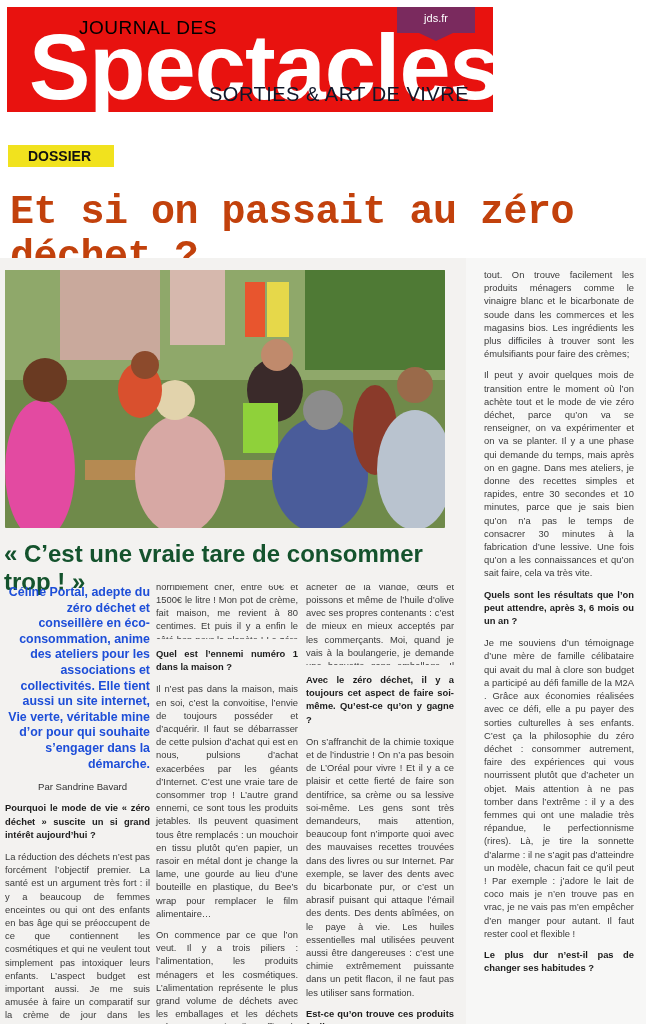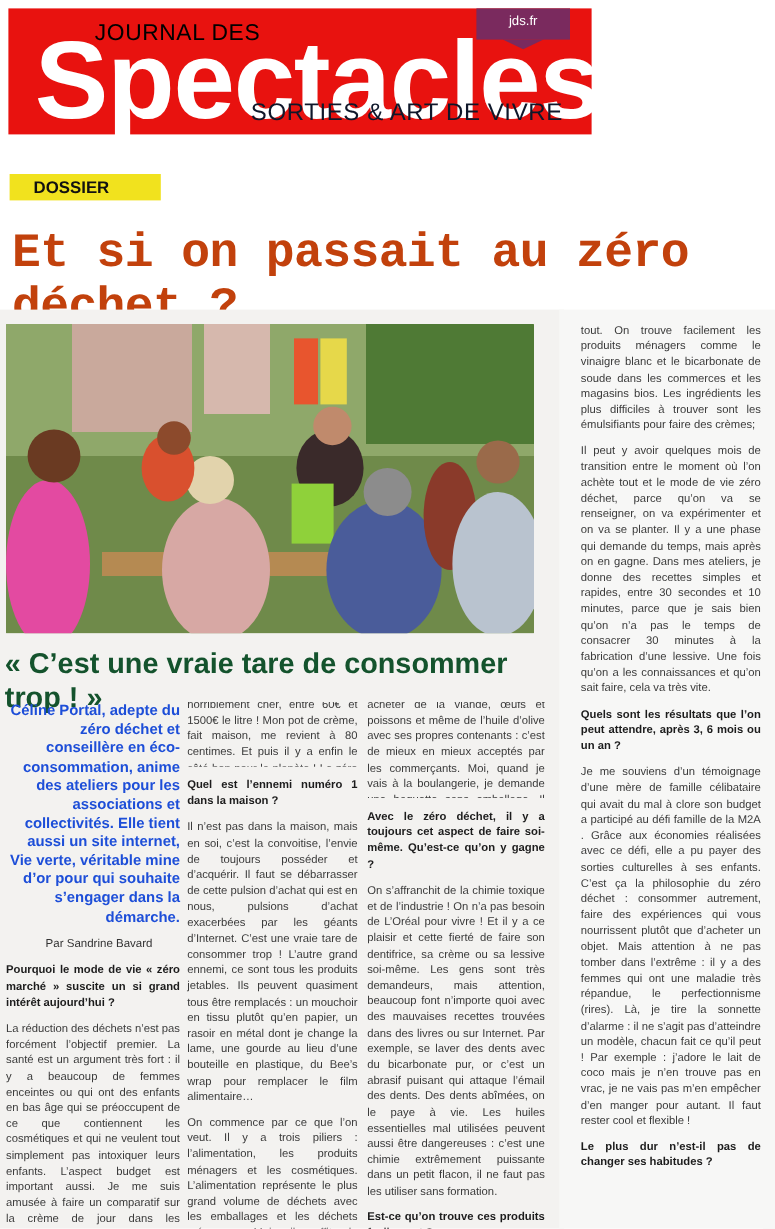--- a/index.html
+++ b/index.html
@@ -9,21 +9,21 @@
   
   .masthead { position: absolute; left: 7px; top: 7px; width: 486px; height: 105px; background: #e8120f; }
   .masthead .jds { position: absolute; left: 390px; top: 0; width: 78px; height: 26px; background: #7a2a5e;
     color: #fff; font-size: 11px; text-align: center; line-height: 22px; }
   .masthead .jds::after { content: ""; position: absolute; left: 22px; bottom: -8px; border-left: 17px solid transparent;
     border-right: 17px solid transparent; border-top: 8px solid #7a2a5e; }
   .masthead .kicker { position: absolute; left: 72px; top: 10px; color: #000000; font-size: 19px; letter-spacing: 0.5px; }
   .masthead .brand { position: absolute; left: 22px; top: 14px; color: #fff; font-size: 92px; font-weight: bold; letter-spacing: -1px; line-height: 1; }
   .masthead .tagline { position: absolute; right: 24px; bottom: 6px; color: #0f172a; font-size: 20px; letter-spacing: 0.5px; }
 
-  .dossier { position: absolute; left: 8px; top: 145px; width: 126px; height: 22px; background: #f1e21e;
+  .dossier { position: absolute; left: 8px; top: 145px; width: 106px; height: 22px; background: #f1e21e;
     font-weight: bold; font-size: 14px; line-height: 22px; padding-left: 20px; color: #111; }
 
   .headline { position: absolute; left: 10px; top: 190px; width: 630px; font-size: 40px; font-weight: bold; color: #c2410c;
     font-family: Liberation Mono, monospace; letter-spacing: -0.5px; }
 
   
   .paper { position: absolute; left: 0; top: 258px; width: 470px; height: 766px; background: #f3f2f0; }
   .paper-right { position: absolute; left: 466px; top: 258px; width: 180px; height: 766px; background: #f7f7f6; }
 
   .photo { position: absolute; left: 5px; top: 270px; width: 440px; height: 258px; overflow: hidden; border-radius: 1px; }
@@ -83,21 +83,21 @@
     <ellipse cx="410" cy="200" rx="38" ry="60" fill="#b9c3cf"></ellipse>
     <circle cx="410" cy="115" r="18" fill="#9a6a4a"></circle>
   </svg>
 </div>
 
 <div class="pullquote">« C’est une vraie tare de consommer trop ! »</div>
 
 <div class="col col1">
   <p class="intro">Céline Portal, adepte du zéro déchet et conseillère en éco-consommation, anime des ateliers pour les associations et collectivités. Elle tient aussi un site internet, Vie verte, véritable mine d’or pour qui souhaite s’engager dans la démarche.</p>
   <p class="byline">Par Sandrine Bavard</p>
-  <p class="q">Pourquoi le mode de vie « zéro marché » suscite un si grand intérêt aujourd’hui ?</p>
+  <p class="q">Pourquoi le mode de vie « zéro déchet » suscite un si grand intérêt aujourd’hui ?</p>
   <p style="height:190px;overflow:hidden;">La réduction des déchets n’est pas forcément l’objectif premier. La santé est un argument très fort : il y a beaucoup de femmes enceintes ou qui ont des enfants en bas âge qui se préoccupent de ce que contiennent les cosmétiques et qui ne veulent tout simplement pas intoxiquer leurs enfants. L’aspect budget est important aussi. Je me suis amusée à faire un comparatif sur la crème de jour dans les magasins, cela coûte horriblement cher, entre 60€ et 1500€ le litre ! Mon pot de crème, fait maison, me revient à 80 centimes. Et puis il y a enfin le côté bon pour la planète ! Le zéro déchet, cela veut dire consommer autrement. C’est possible que si la collectivité collecte les biodéchets et s’il y a des magasins qui font du vrac.</p>
 </div>
 
 <div class="col col2">
   <p style="height:54px;overflow:hidden;">
       <span style="display:block;margin-top:-190px;">La réduction des déchets n’est pas forcément l’objectif premier. La santé est un argument très fort : il y a beaucoup de femmes enceintes ou qui ont des enfants en bas âge qui se préoccupent de ce que contiennent les cosmétiques et qui ne veulent tout simplement pas intoxiquer leurs enfants. L’aspect budget est important aussi. Je me suis amusée à faire un comparatif sur la crème de jour dans les magasins, cela coûte horriblement cher, entre 60€ et 1500€ le litre ! Mon pot de crème, fait maison, me revient à 80 centimes. Et puis il y a enfin le côté bon pour la planète ! Le zéro déchet, cela veut dire consommer autrement. C’est possible que si la collectivité collecte les biodéchets et s’il y a des magasins qui font du vrac.</span>
     </p>
   <p class="q">Quel est l’ennemi numéro 1 dans la maison ?</p>
   <p>Il n’est pas dans la maison, mais en soi, c’est la convoitise, l’envie de toujours posséder et d’acquérir. Il faut se débarrasser de cette pulsion d’achat qui est en nous, pulsions d’achat exacerbées par les géants d’Internet. C’est une vraie tare de consommer trop ! L’autre grand ennemi, ce sont tous les produits jetables. Ils peuvent quasiment tous être remplacés : un mouchoir en tissu plutôt qu’en papier, un rasoir en métal dont je change la lame, une gourde au lieu d’une bouteille en plastique, du Bee’s wrap pour remplacer le film alimentaire…</p>
   <p style="height:124px;overflow:hidden;"><span>On commence par ce que l’on veut. Il y a trois piliers : l’alimentation, les produits ménagers et les cosmétiques. L’alimentation représente le plus grand volume de déchets avec les emballages et les déchets ménagers. Mais il suffit de retourner au marché pour acheter ses fruits et légumes. On peut acheter de la viande, œufs et poissons et même de l’huile d’olive avec ses propres contenants : c’est de mieux en mieux acceptés par les commerçants. Moi, quand je vais à la boulangerie, je demande une baguette sans emballage. Il faut apprendre à refuser tous les emballages plastiques dans les commerces.</span></p>

